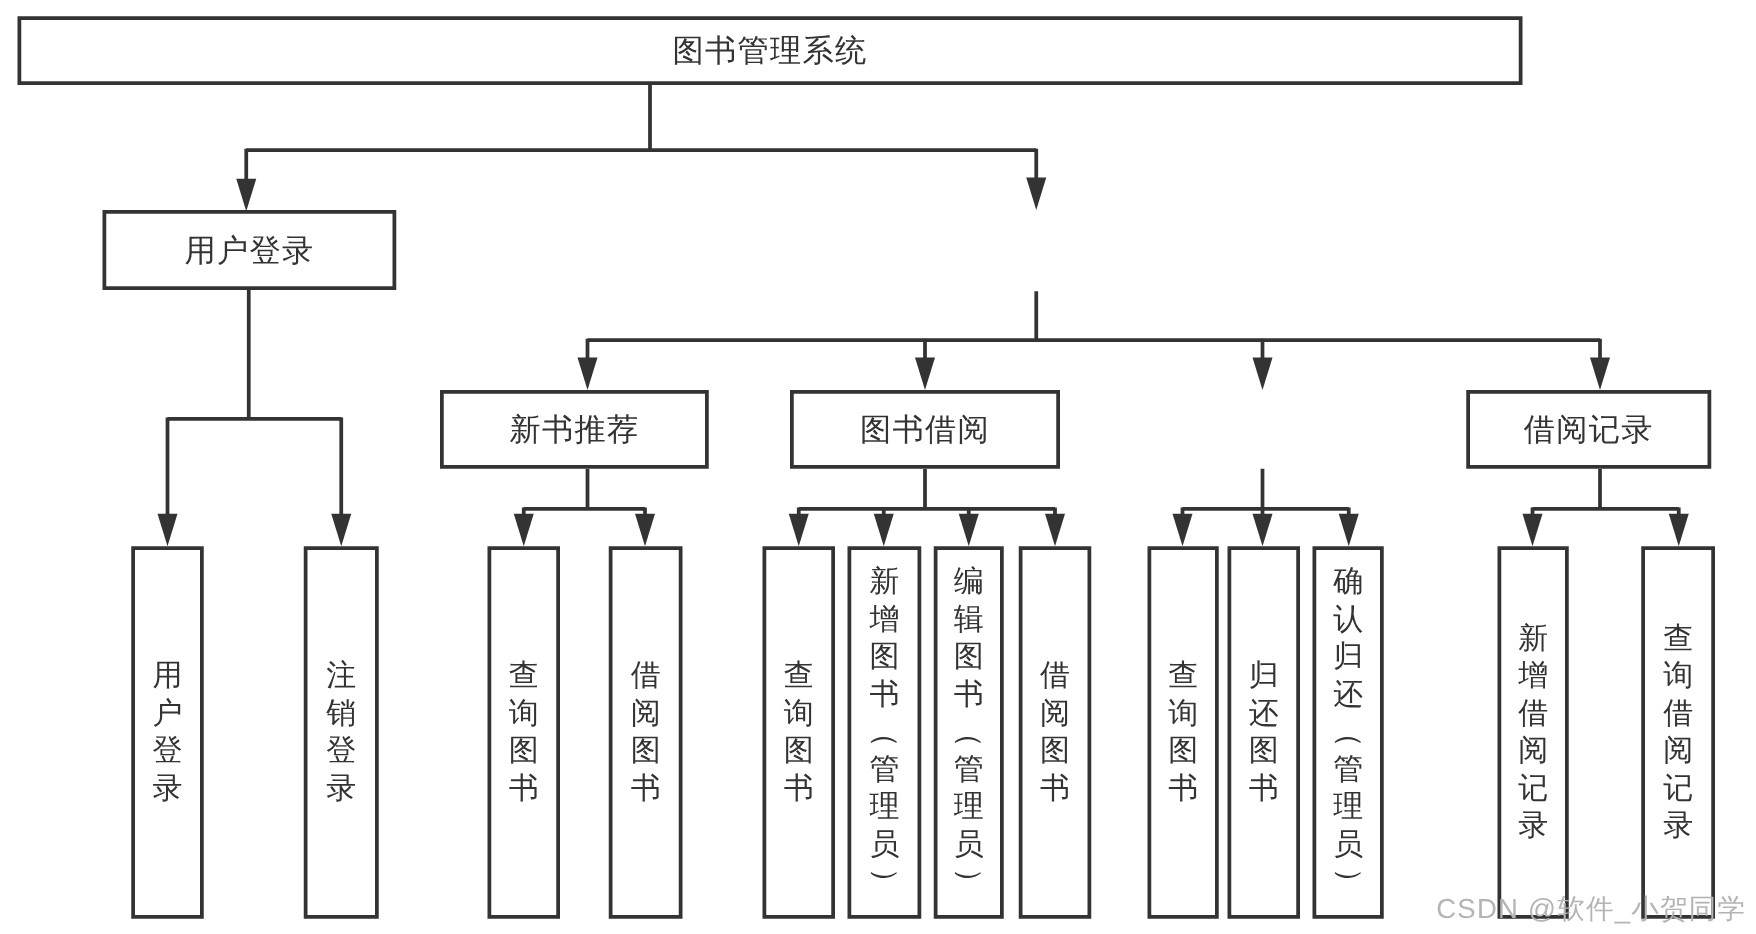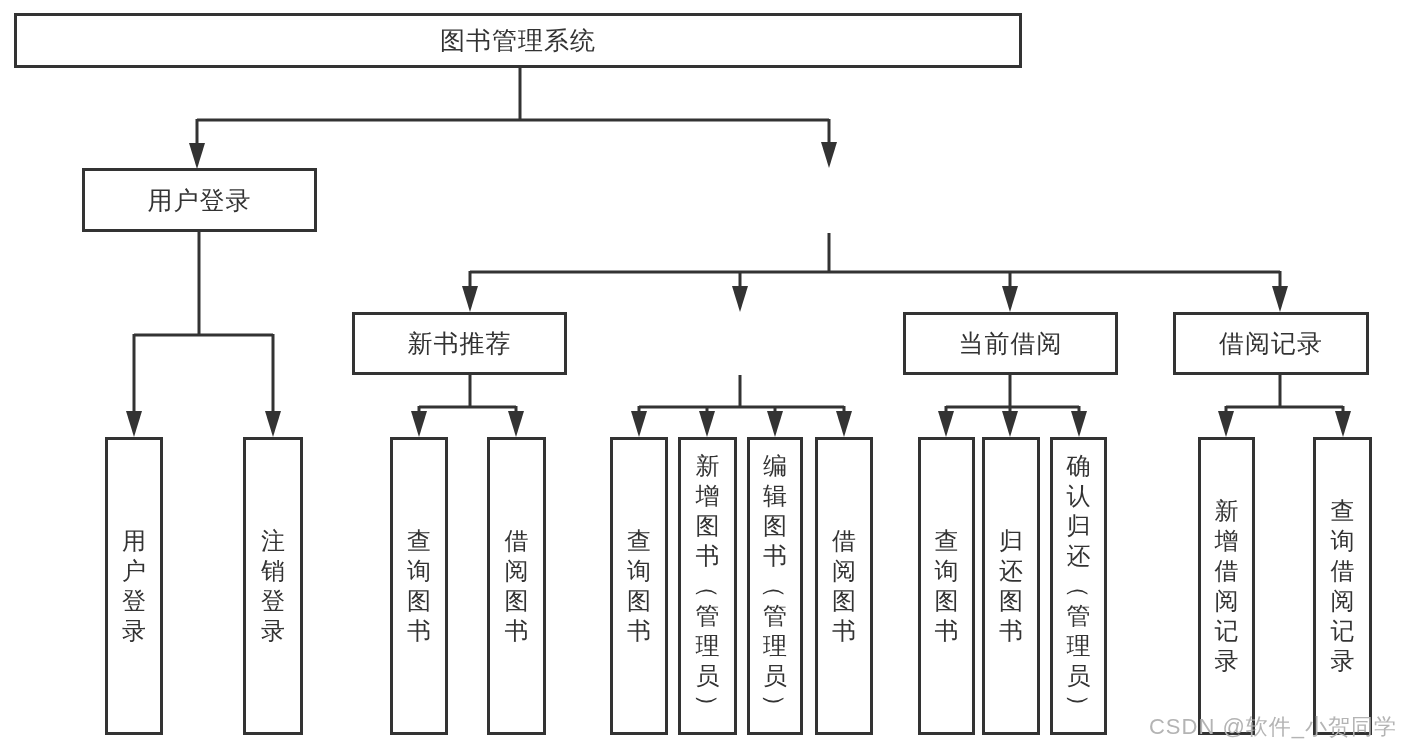--- a/index.html
+++ b/index.html
@@ -141,33 +141,33 @@
     <polygon points="1071,411 1087,411 1079,437"></polygon>
 
     <line x1="1280" y1="375" x2="1280" y2="407"></line>
     <line x1="1226" y1="407" x2="1343" y2="407"></line>
     <line x1="1226" y1="406" x2="1226" y2="414"></line>
     <polygon points="1218,411 1234,411 1226,437"></polygon>
     <line x1="1343" y1="406" x2="1343" y2="414"></line>
     <polygon points="1335,411 1351,411 1343,437"></polygon>
   </svg>
 
-  <div class="box" style="left:14px; top:13px; width:1008px; height:55px;">
+  <div class="box" style="left:14px; top:13px; width:1204px; height:55px;">
     <span>图书管理系统</span>
   </div>
 
   <div class="box" style="left:82px; top:168px; width:235px; height:64px;">
     <span>用户登录</span>
   </div>
 
   <div class="box" style="left:352px; top:312px; width:215px; height:63px;">
     <span>新书推荐</span>
   </div>
-  <div class="box" style="left:903px; top:312px; width:215px; height:63px;">
-    <span>当前借阅</span>
+  <div class="box" style="left:632px; top:312px; width:216px; height:63px;">
+    <span>图书借阅</span>
   </div>
   <div class="box" style="left:1173px; top:312px; width:196px; height:63px;">
     <span>借阅记录</span>
   </div>
 
   <div class="box leaf" style="left:105px; width:58px;">
     <span class="vlabel">
         <span class="vchar">用</span>
         <span class="vchar">户</span>
         <span class="vchar">登</span>

